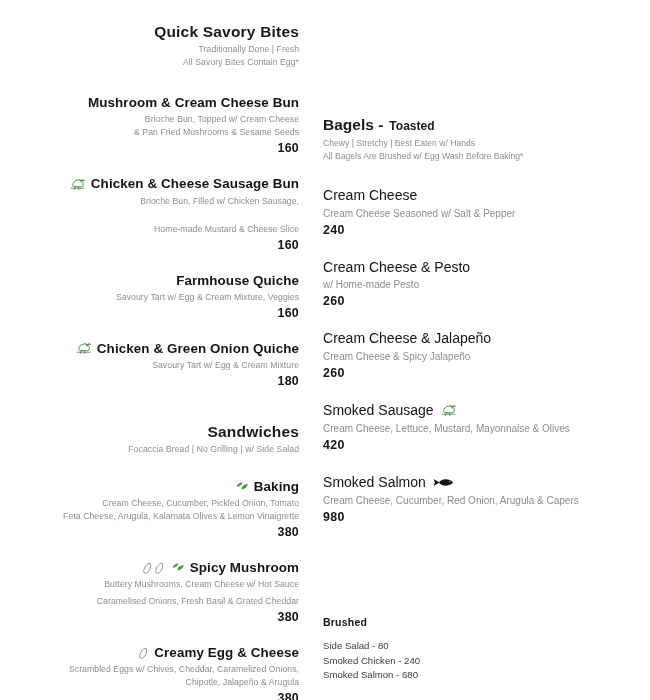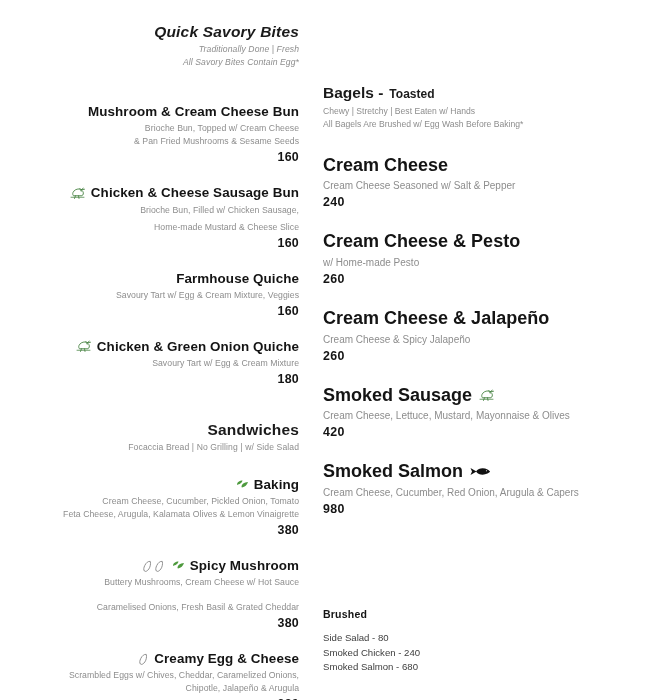--- a/index.html
+++ b/index.html
@@ -109,22 +109,22 @@
     line-height: 1.5;
     margin-top: 3px;
   }
   .r-item-name-row {
     display: flex;
     align-items: center;
     gap: 6px;
     line-height: 1.2;
   }
   .r-item-name {
-    font-size: 18px;
-    font-weight: bold;
+    font-size: 14px;
+    font-weight: normal;
     color: #141414;
   }
   .r-item-desc {
     font-size: 10px;
     color: #8d8d8d;
     line-height: 1.5;
     margin-top: 2px;
   }
   .r-item-price {
     font-size: 12.4px;
@@ -167,21 +167,21 @@
     margin-right: 2px;
   }
 </style>
 </head>
 <body>
 
 <div class="menu">
 
   <div class="col col-left">
 
-    <div class="section" style="margin-bottom:36px;font-style:italic;">
+    <div class="section" style="margin-bottom:27px;">
       <div class="section-title">Quick Savory Bites</div>
       <div class="section-sub">Traditionally Done | Fresh</div>
       <div class="section-sub" style="margin-top:0;">All Savory Bites Contain Egg*</div>
     </div>
 
     <div class="item" style="margin-bottom:21px;">
       <div class="item-name-row">
         <span class="item-name">Mushroom &amp; Cream Cheese Bun</span>
       </div>
       <div class="item-desc">Brioche Bun, Topped w/ Cream Cheese</div>
@@ -195,21 +195,21 @@
           <svg viewBox="0 0 34 26" xmlns="http://www.w3.org/2000/svg">
             <path d="M22 4 C16 3 10 6 8 11 C7 13.5 7.5 16 9 17.5 L26 17.5 C28.5 16 29.5 12.5 28 9.5 C27 7.5 25 5.5 22 4 Z M23 6.5 L28.5 2.5 M25.5 5.5 L31 4.5" fill="none" stroke="#3f7d3a" stroke-width="1.7" stroke-linecap="round" stroke-linejoin="round"></path>
             <circle cx="24.5" cy="8" r="1.1" fill="#3f7d3a"></circle>
             <path d="M13 17.5 L11 23 M19 17.5 L20 23" fill="none" stroke="#3f7d3a" stroke-width="1.6" stroke-linecap="round"></path>
             <path d="M4 20.5 L30 20.5" fill="none" stroke="#3f7d3a" stroke-width="1.5" stroke-linecap="round"></path>
           </svg>
         </span>
         <span class="item-name">Chicken &amp; Cheese Sausage Bun</span>
       </div>
       <div class="item-desc">Brioche Bun, Filled w/ Chicken Sausage,</div>
-      <div class="item-desc" style="margin-top:4px;padding-left:30px;">Home-made Mustard &amp; Cheese Slice</div>
+      <div class="item-desc" style="margin-top:15px;padding-left:30px;">Home-made Mustard &amp; Cheese Slice</div>
       <div class="item-price">160</div>
     </div>
 
     <div class="item" style="margin-bottom:21px;">
       <div class="item-name-row">
         <span class="item-name">Farmhouse Quiche</span>
       </div>
       <div class="item-desc">Savoury Tart w/ Egg &amp; Cream Mixture, Veggies</div>
       <div class="item-price">160</div>
     </div>
@@ -266,41 +266,41 @@
         </span>
         <span class="icon icon-leaf">
           <svg viewBox="0 0 26 18" xmlns="http://www.w3.org/2000/svg">
             <path d="M2 10 C2 4 7 1 13 1 C12 5 9 8 4 9 Z" fill="#4e9a3e"></path>
             <path d="M11 14 C11 8 16 5 24 4 C22 10 18 14 12 15 Z" fill="#4e9a3e"></path>
           </svg>
         </span>
         <span class="item-name">Spicy Mushroom</span>
       </div>
       <div class="item-desc">Buttery Mushrooms, Cream Cheese w/ Hot Sauce</div>
-      <div class="item-desc" style="margin-top:12px;">Caramelised Onions, Fresh Basil &amp; Grated Cheddar</div>
+      <div class="item-desc" style="margin-top:4px;">Caramelised Onions, Fresh Basil &amp; Grated Cheddar</div>
       <div class="item-price">380</div>
     </div>
 
     <div class="item" style="margin-bottom:21px;">
       <div class="item-name-row">
         <span class="icon icon-chili">
           <svg viewBox="0 0 16 18" xmlns="http://www.w3.org/2000/svg">
             <path d="M12 2 C9 1.5 6 4 4 8 C2.5 11 2 14.5 3.5 16 C5 17.5 8 16 10 13 C12 10 13 5.5 12 2 Z" fill="none" stroke="#8d8d8d" stroke-width="1.4" stroke-linejoin="round"></path>
           </svg>
         </span>
         <span class="item-name">Creamy Egg &amp; Cheese</span>
       </div>
       <div class="item-desc">Scrambled Eggs w/ Chives, Cheddar, Caramelized Onions,</div>
       <div class="item-desc" style="margin-top:0;">Chipotle, Jalapeño &amp; Arugula</div>
       <div class="item-price">380</div>
     </div>
 
   </div>
 
-  <div class="col col-right" style="padding-top:84px; padding-left:6px;">
+  <div class="col col-right" style="padding-top:116px; padding-left:6px;">
 
     <div class="r-section" style="margin-bottom:24px;">
       <div class="r-head-line">
         <span class="r-title">Bagels -</span>
         <span class="r-title-suffix">Toasted</span>
       </div>
       <div class="r-sub">Chewy | Stretchy | Best Eaten w/ Hands</div>
       <div class="r-sub" style="margin-top:0;">All Bagels Are Brushed w/ Egg Wash Before Baking*</div>
     </div>
 

